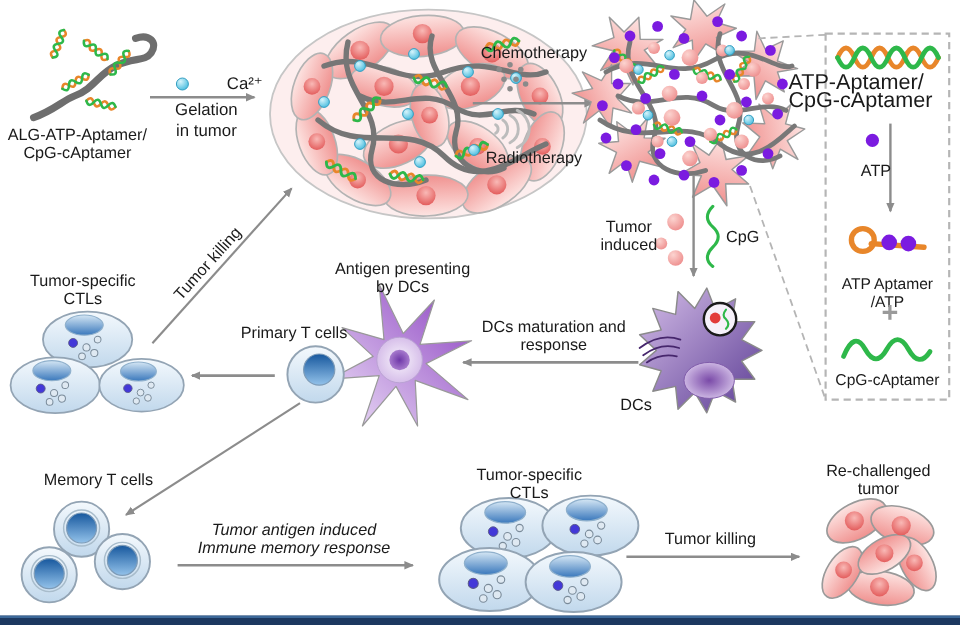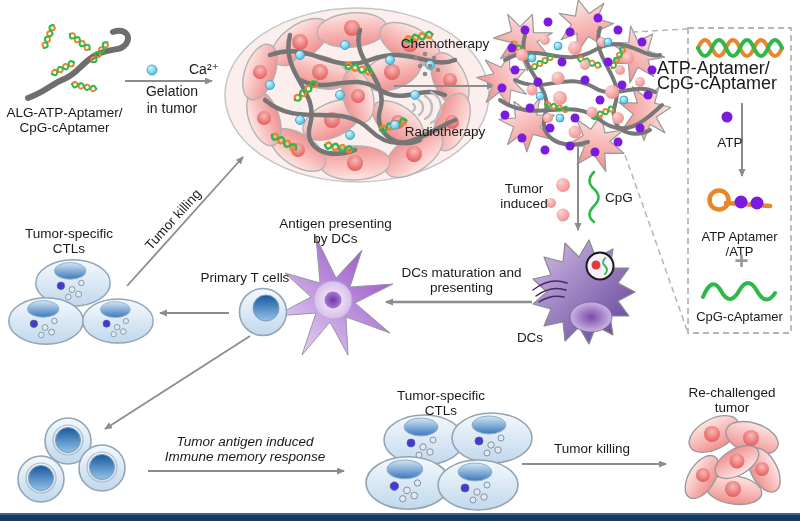--- a/index.html
+++ b/index.html
@@ -394,33 +394,34 @@
 <div class="lbl" style="left:689px;top:309px;width:101px;font-size:13px;">CpG-cAptamer</div>
 
 <div class="lbl" style="left:490px;top:181px;width:68px;">
   <div>Tumor</div>
       <div>induced</div>
 </div>
 <div class="lbl left" style="left:605px;top:190px;">CpG</div>
 <div class="lbl" style="left:500px;top:330px;width:60px;">DCs</div>
 <div class="lbl" style="left:384px;top:265px;width:155px;">
   <div>DCs maturation and</div>
-      <div>presenting</div>
+      <div>response</div>
 </div>
 <div class="lbl" style="left:170px;top:270px;width:150px;">Primary T cells</div>
 <div class="lbl" style="left:258px;top:216px;width:155px;">
   <div>Antigen presenting</div>
       <div>by DCs</div>
 </div>
 <div class="lbl" style="left:9px;top:226px;width:120px;">
   <div>Tumor-specific</div>
       <div>CTLs</div>
 </div>
 <div class="lbl rot" style="left:118px;top:212px;width:110px;">Tumor killing</div>
 
+<div class="lbl" style="left:12px;top:392px;width:140px;">Memory T cells</div>
 <div class="lbl" style="left:145px;top:434px;width:200px;font-style:italic;">
   <div>Tumor antigen induced</div>
       <div>Immune memory response</div>
 </div>
 <div class="lbl" style="left:371px;top:388px;width:140px;">
   <div>Tumor-specific</div>
       <div>CTLs</div>
 </div>
 <div class="lbl" style="left:532px;top:441px;width:120px;">Tumor killing</div>
 <div class="lbl" style="left:662px;top:385px;width:140px;">

